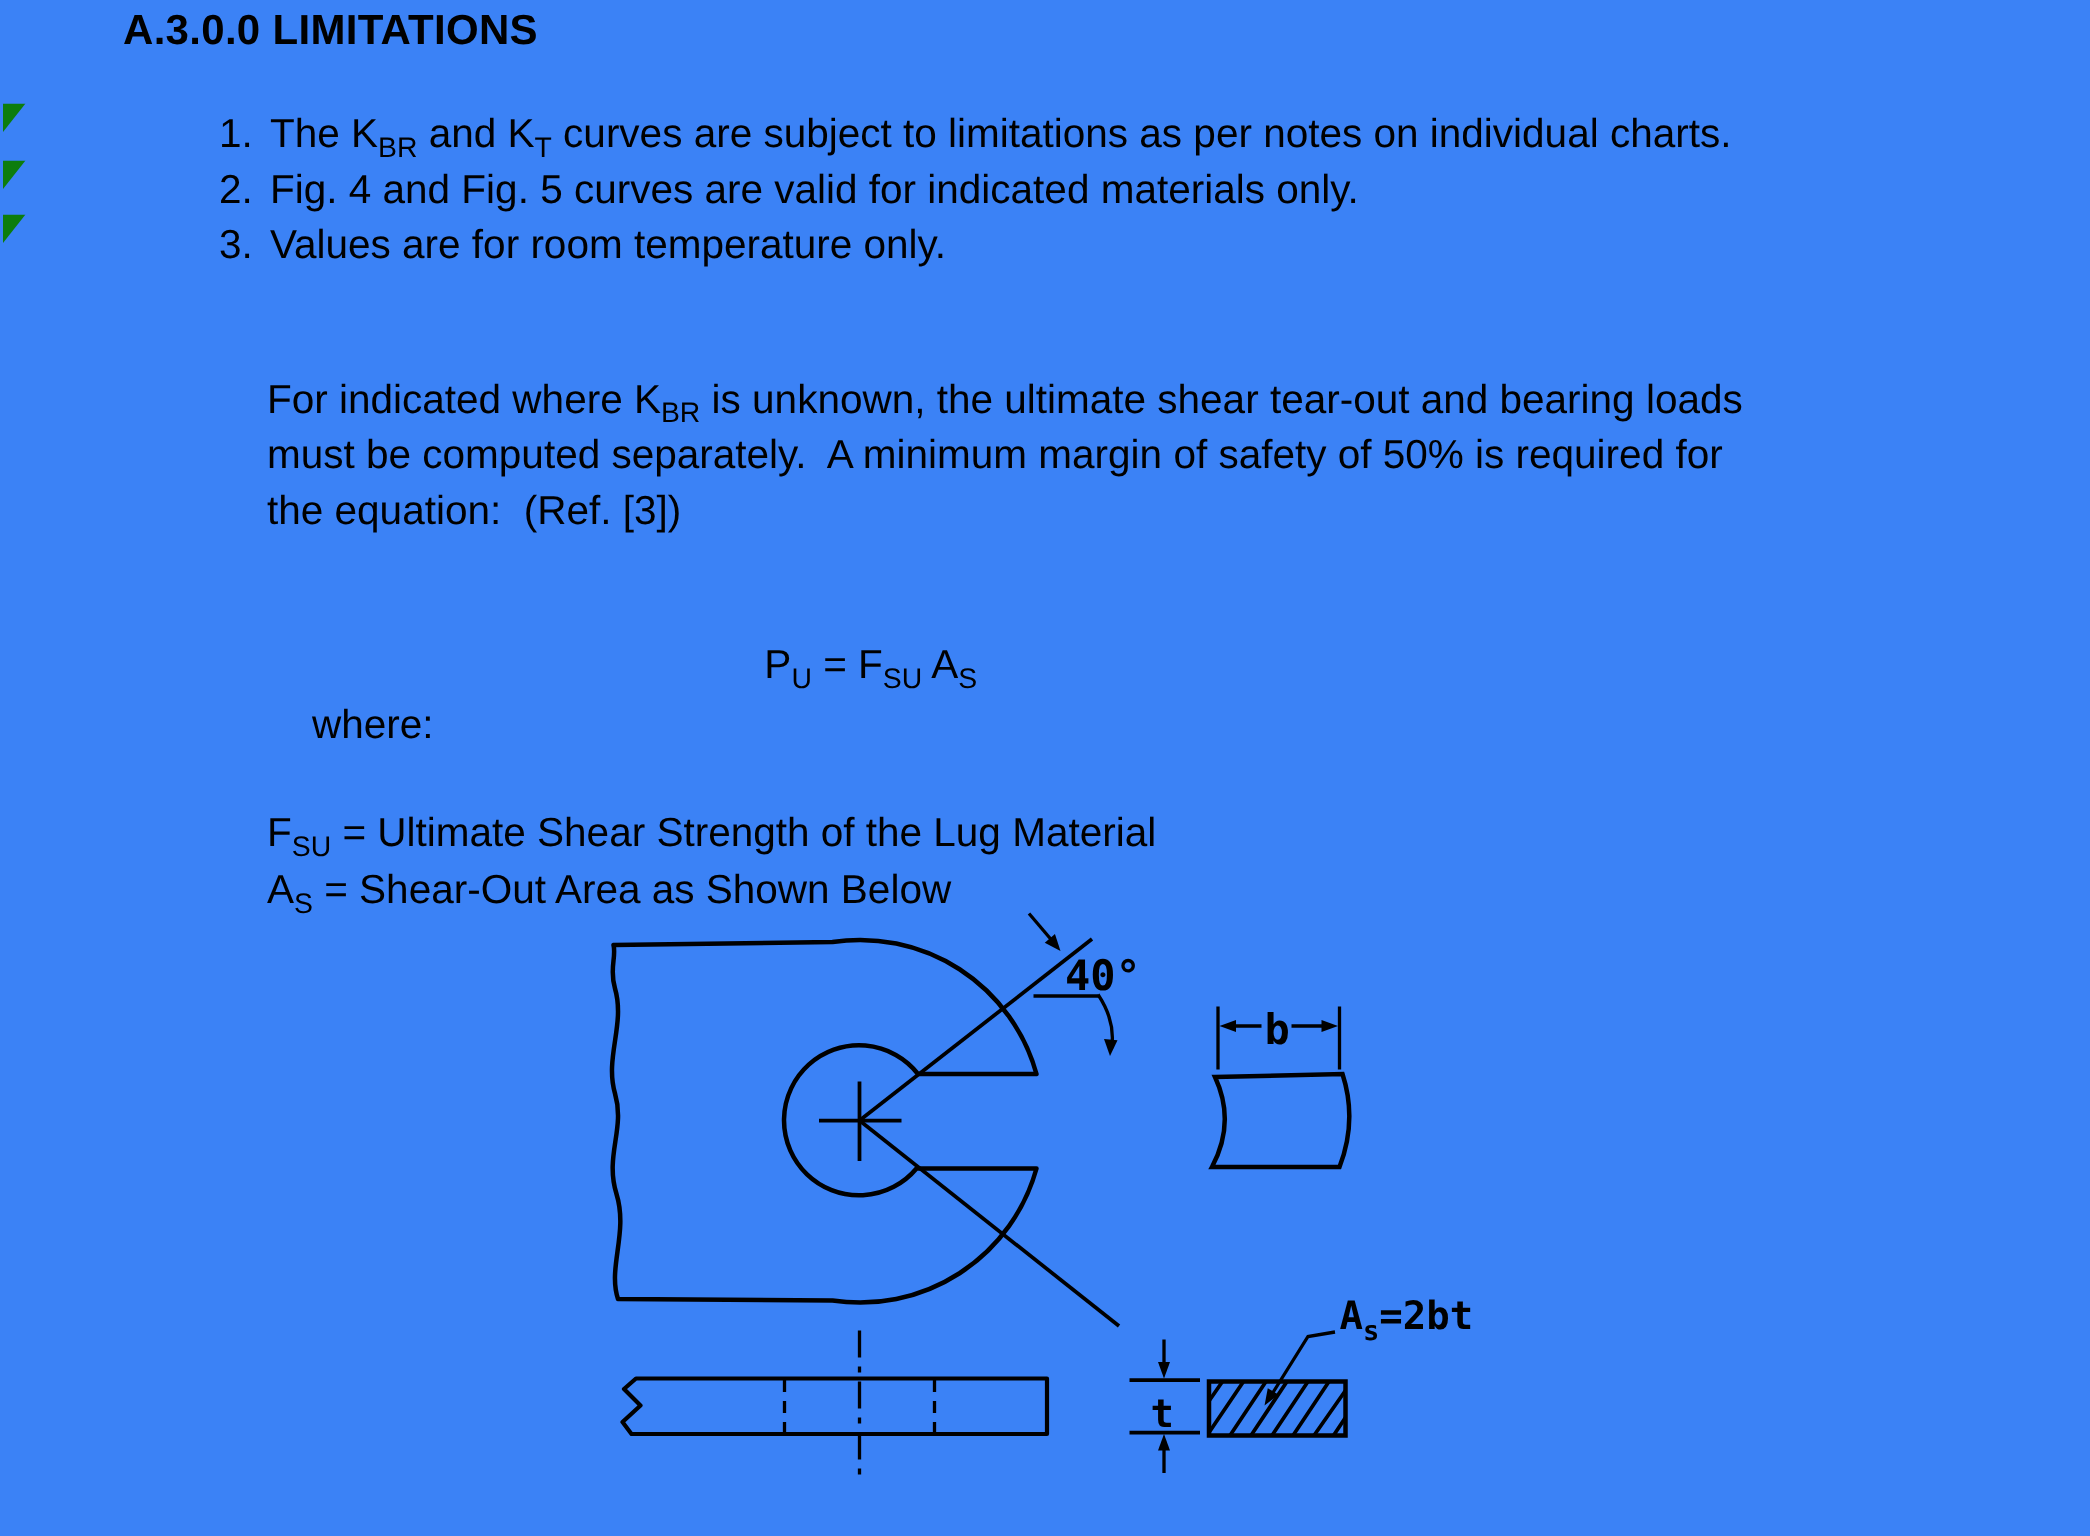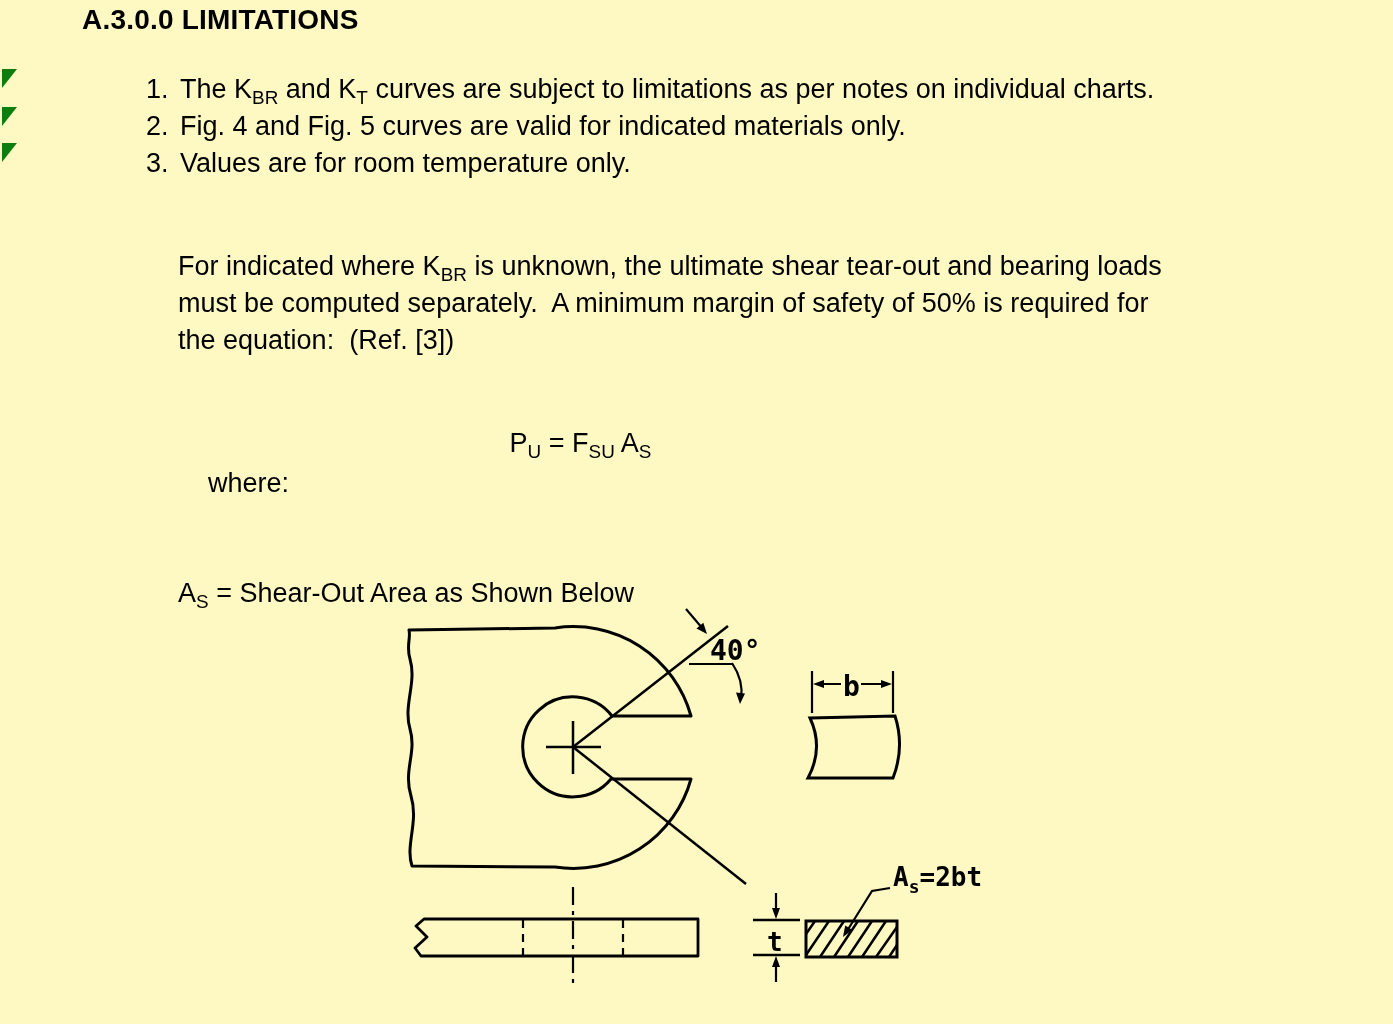--- a/index.html
+++ b/index.html
@@ -1,19 +1,19 @@
 <!DOCTYPE html>
 <html><head>
 <meta charset="utf-8">
 <style>
   html,body{margin:0;padding:0;background:#ffffff;}
   #page{
     position:relative;
     width:1393px;height:1024px;
-    background:#fef9c3;
+    background:#3b82f6;
     font-family:"Liberation Sans", sans-serif;
     color:#000;
     overflow:hidden;
   }
   .abs{position:absolute;}
   .title{
     left:82px;top:4px;
     font-size:28px;font-weight:bold;
     letter-spacing:0.2px;
     white-space:pre-wrap;
@@ -77,20 +77,21 @@
   <div class="abs para">
     <div class="line"><span>For indicated where K</span><sub>BR</sub><span> is unknown, the ultimate shear tear-out and bearing loads</span></div>
     <div class="line">must be computed separately.  A minimum margin of safety of 50% is required for</div>
     <div class="line">the equation:  (Ref. [3])</div>
   </div>
 
   <div class="abs equation"><span>P</span><sub>U</sub><span> = </span><span>F</span><sub>SU</sub><span> </span><span>A</span><sub>S</sub></div>
 
   <div class="abs where">where:</div>
 
+  <div class="abs def def1"><span>F</span><sub>SU</sub><span> = Ultimate Shear Strength of the Lug Material</span></div>
   <div class="abs def def2"><span>A</span><sub>S</sub><span> = Shear-Out Area as Shown Below</span></div>
 
   <svg class="abs" style="left:390px;top:595px;" width="620" height="430" viewBox="390 595 620 430">
 
     <path class="ink" stroke-width="3" stroke-linejoin="round" d="M 409,630 L 555,628 A 122,122 0 0 1 691,716 L 612,716 A 50,50 0 1 0 611,779 L 691,779 A 122,122 0 0 1 555,867 L 412,866 C 405,845 419,822 411,796 C 403,770 417,753 410,729 C 403,705 417,683 410,659 C 406,646 411,638 409,630 Z"></path>
 
     <path class="ink" stroke-width="2.5" d="M 546,747 L 601,747 M 573,721 L 573,774"></path>
 
     <path class="ink" stroke-width="2.5" d="M 573,747 L 728,626"></path>
     <path class="ink" stroke-width="2.5" d="M 573,747 L 746,884"></path>

